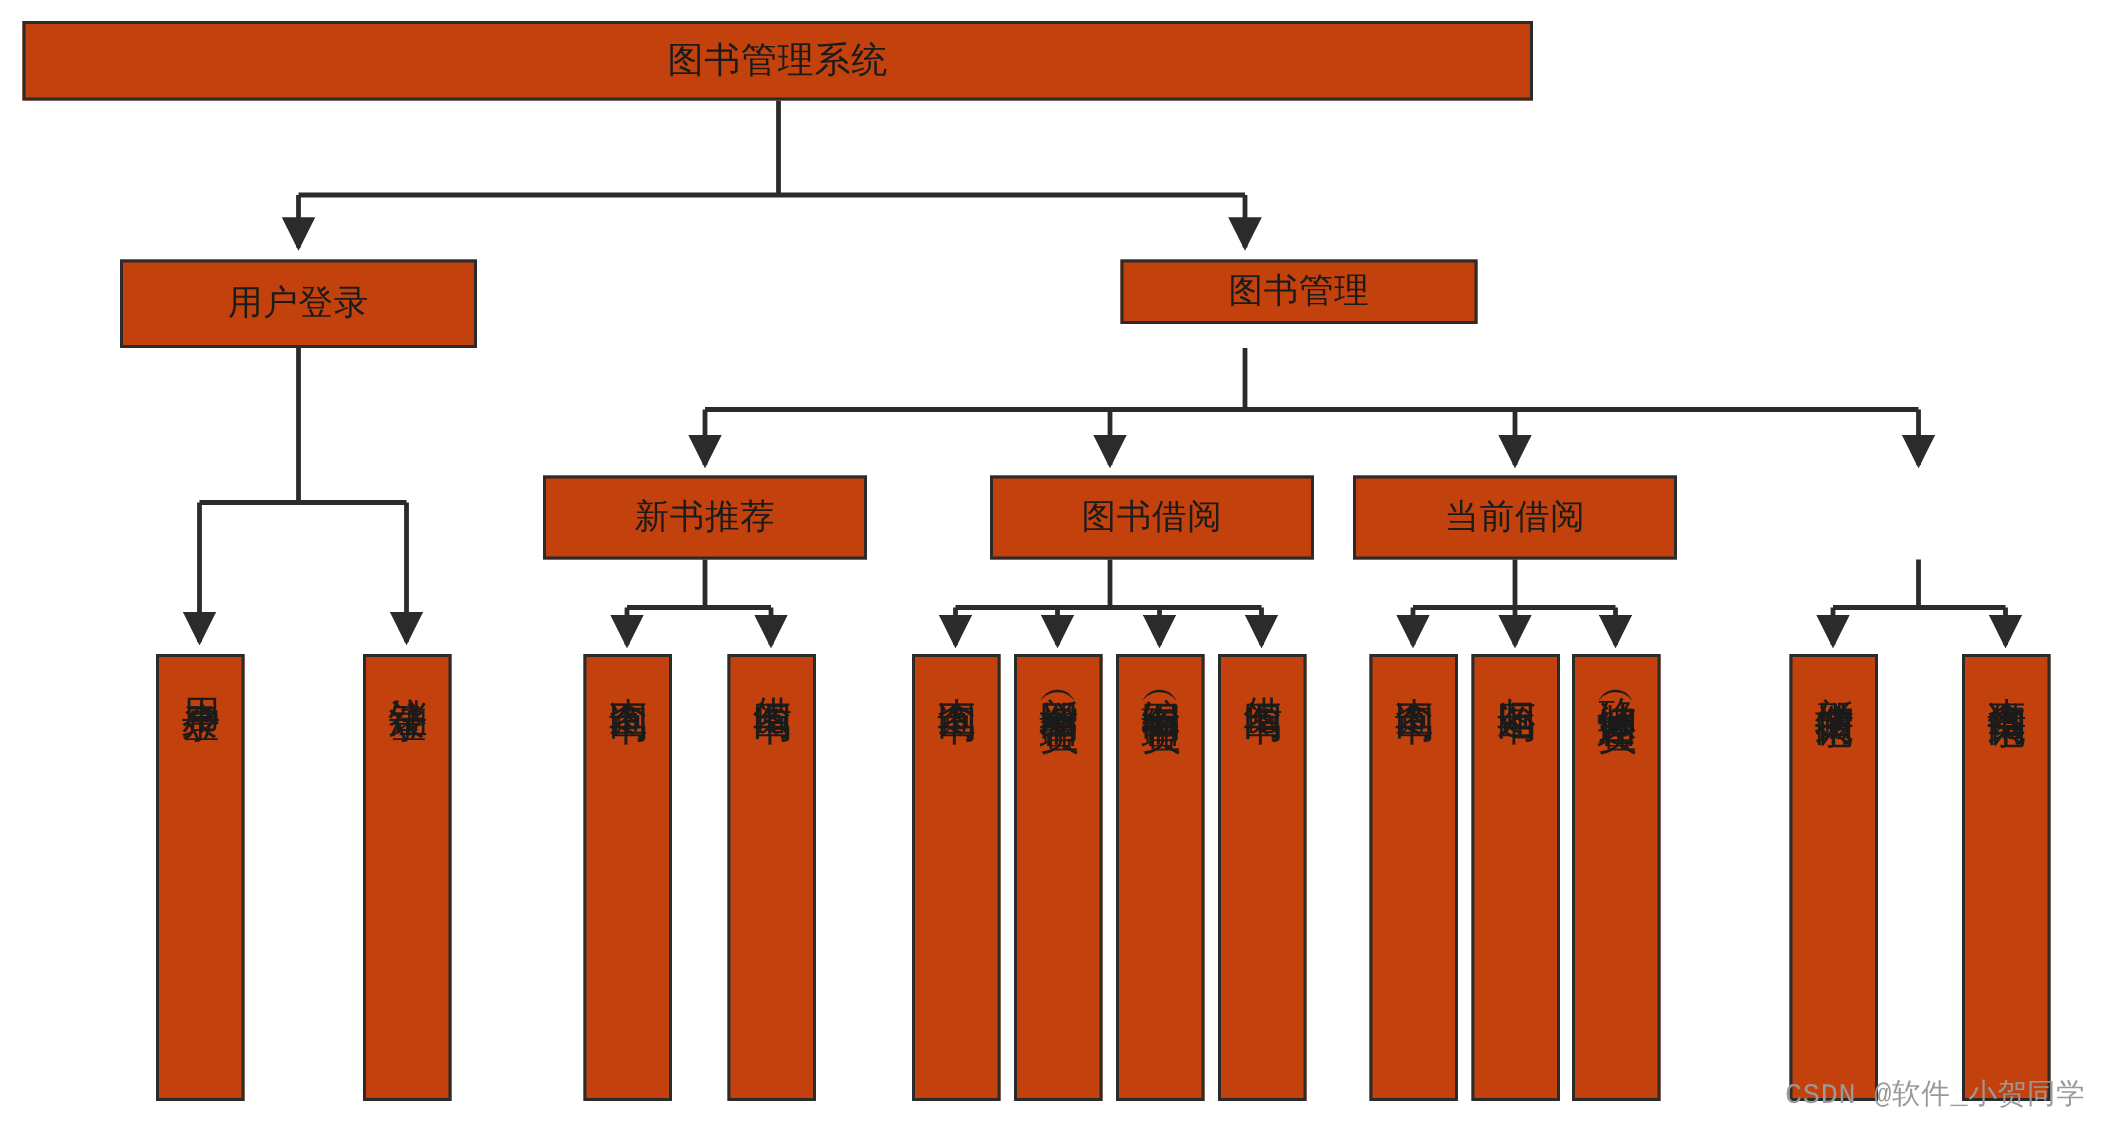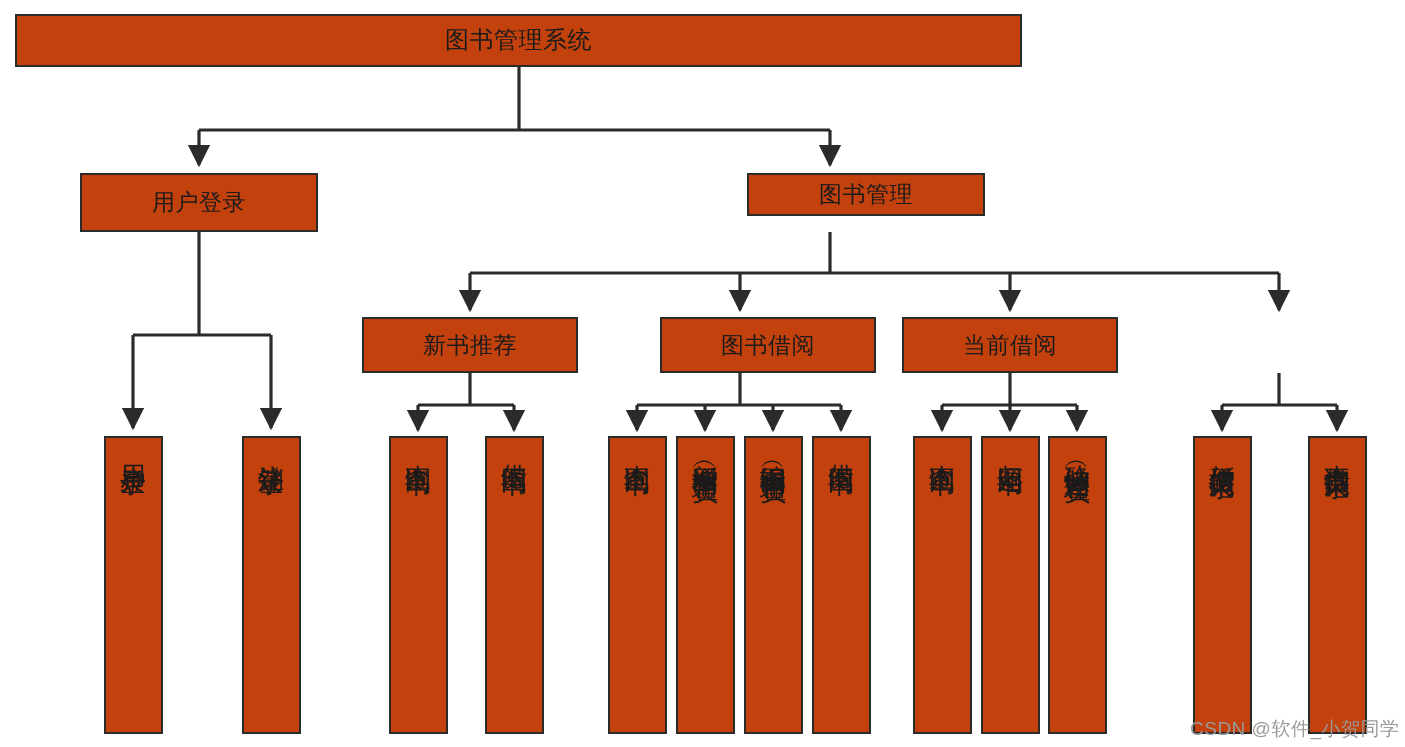--- a/index.html
+++ b/index.html
@@ -49,21 +49,21 @@
     letter-spacing:2px;
     white-space:nowrap;
   }
 
   .watermark{
     position:absolute;
     font-size:19px;
     color:#9a9a9a;
     white-space:nowrap;
     letter-spacing:0.5px;
-    font-family:Liberation Sans, sans-serif;
+    font-family:Liberation Mono, monospace;
   }
 </style>
 </head>
 <body>
 
 <div id="diagram-root">
 
   <svg id="edges" viewBox="0 0 1405 747" xmlns="http://www.w3.org/2000/svg">
     <defs>
       <marker id="arrow" viewBox="0 0 10 10" refX="9" refY="5" markerWidth="7" markerHeight="7" orient="auto-start-reverse">

